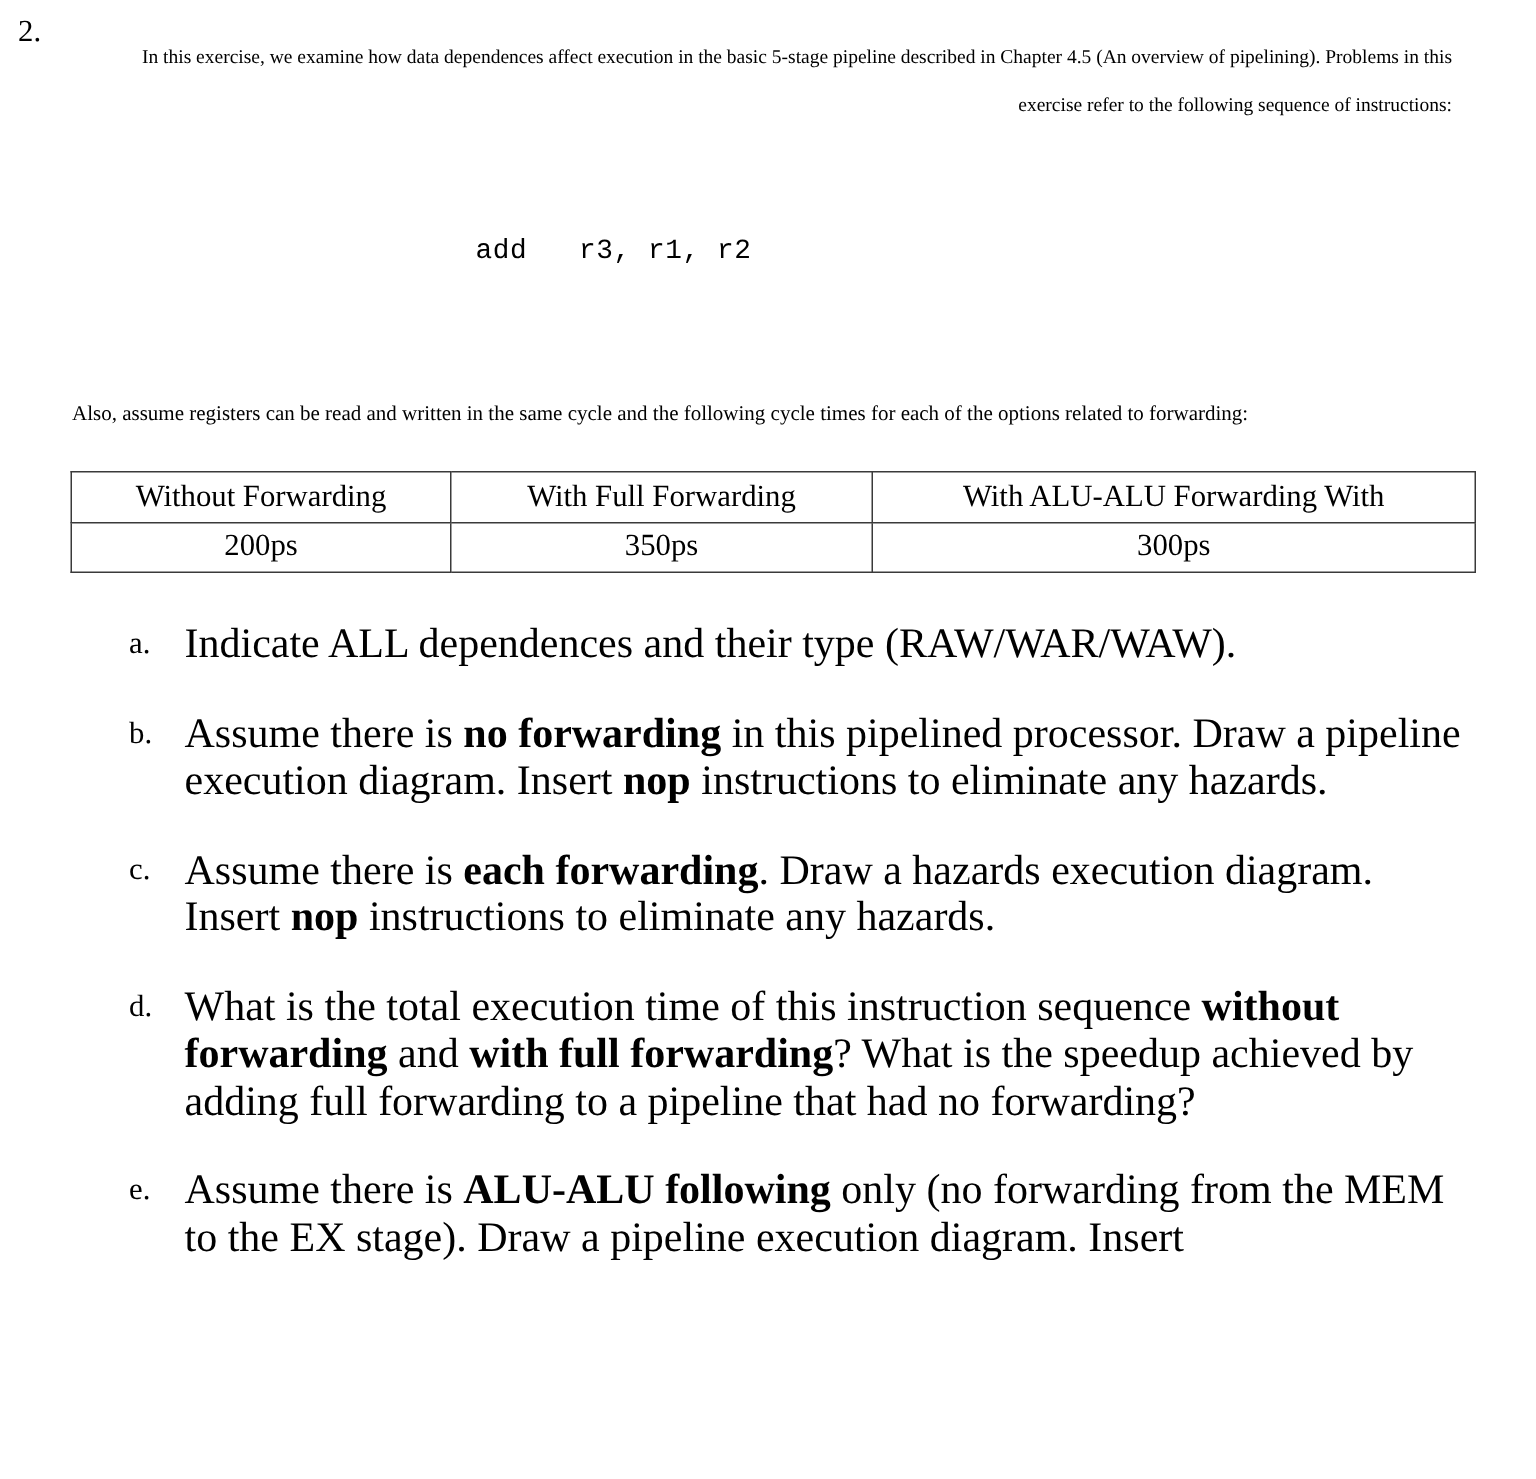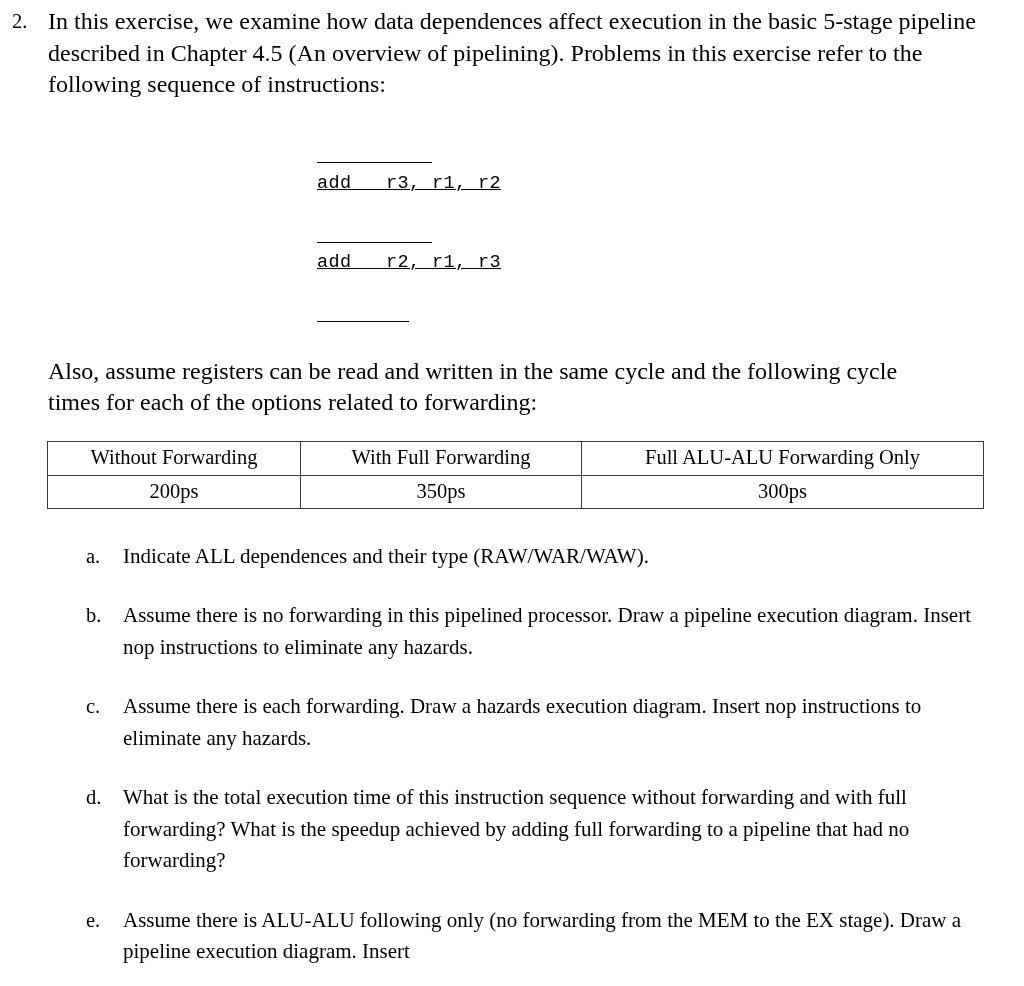--- a/index.html
+++ b/index.html
@@ -39,43 +39,42 @@
     line-height: 31.5px;
     text-align: left;
     padding-left: 2px;
     box-sizing: border-box;
   }
   .problem-body {
     flex: 1 1 auto;
     min-width: 0;
   }
   .intro-para {
-    font-size: 24px;
-    line-height: 31.5px;
-    text-align: left;
-    margin: 0;
+    font-size: 13px;
+    line-height: 31.5px;
+    text-align: right;
+    margin: 16px;
     max-width: 940px;
   }
 
   
   .code-block {
     font-family: "Liberation Mono", "DejaVu Sans Mono", monospace;
     font-size: 18.5px;
     line-height: 26.5px;
     white-space: pre;
     margin: 17px 0 0 0;
     padding-left: 269px;
     letter-spacing: 0.4px;
-    text-decoration: underline;
   }
   .code-line { display: block; }
 
   
   .also-para {
-    font-size: 24px;
+    font-size: 14px;
     line-height: 31.5px;
     margin: 26px 0 0 0;
     max-width: 900px;
   }
 
   
   .table-wrap {
     margin: 22px 0 0 0;
     padding-right: 0;
   }
@@ -114,57 +113,56 @@
   .subitem-marker {
     width: 37px;
     flex: 0 0 37px;
     font-size: 20.5px;
     line-height: 31.5px;
     padding-left: 38px;
     box-sizing: content-box;
   }
   .subitem-text {
     flex: 1 1 auto;
-    font-size: 21px;
+    font-size: 28px;
     line-height: 31.5px;
     max-width: 898px;
     padding-right: 10px;
   }
-  .subitem-text b { font-weight: normal; }
+  .subitem-text b { font-weight: bold; }
 </style>
 </head>
 <body>
 
 <div class="page">
 
   <div class="problem">
     <div class="problem-row">
       <div class="problem-marker">2.</div>
       <div class="problem-body">
         <p class="intro-para">In this exercise, we examine how data dependences affect execution in the basic 5-stage pipeline described in Chapter 4.5 (An overview of pipelining). Problems in this exercise refer to the following sequence of instructions:</p>
 
         <div class="code-block">
           <span class="code-line">add   r3, r1, r2</span>
-          <span class="code-line">add   r2, r1, r3</span>
         </div>
 
         <p class="also-para">Also, assume registers can be read and written in the same cycle and the following cycle times for each of the options related to forwarding:</p>
 
         <div class="table-wrap">
           <table class="cycle-table">
             <colgroup>
               <col class="col-a">
               <col class="col-b">
               <col class="col-c">
             </colgroup>
             <thead>
               <tr>
                 <th>Without Forwarding</th>
                 <th>With Full Forwarding</th>
-                <th>Full ALU-ALU Forwarding Only</th>
+                <th>With ALU-ALU Forwarding With</th>
               </tr>
             </thead>
             <tbody>
               <tr>
                 <td>200ps</td>
                 <td>350ps</td>
                 <td>300ps</td>
               </tr>
             </tbody>
           </table>

